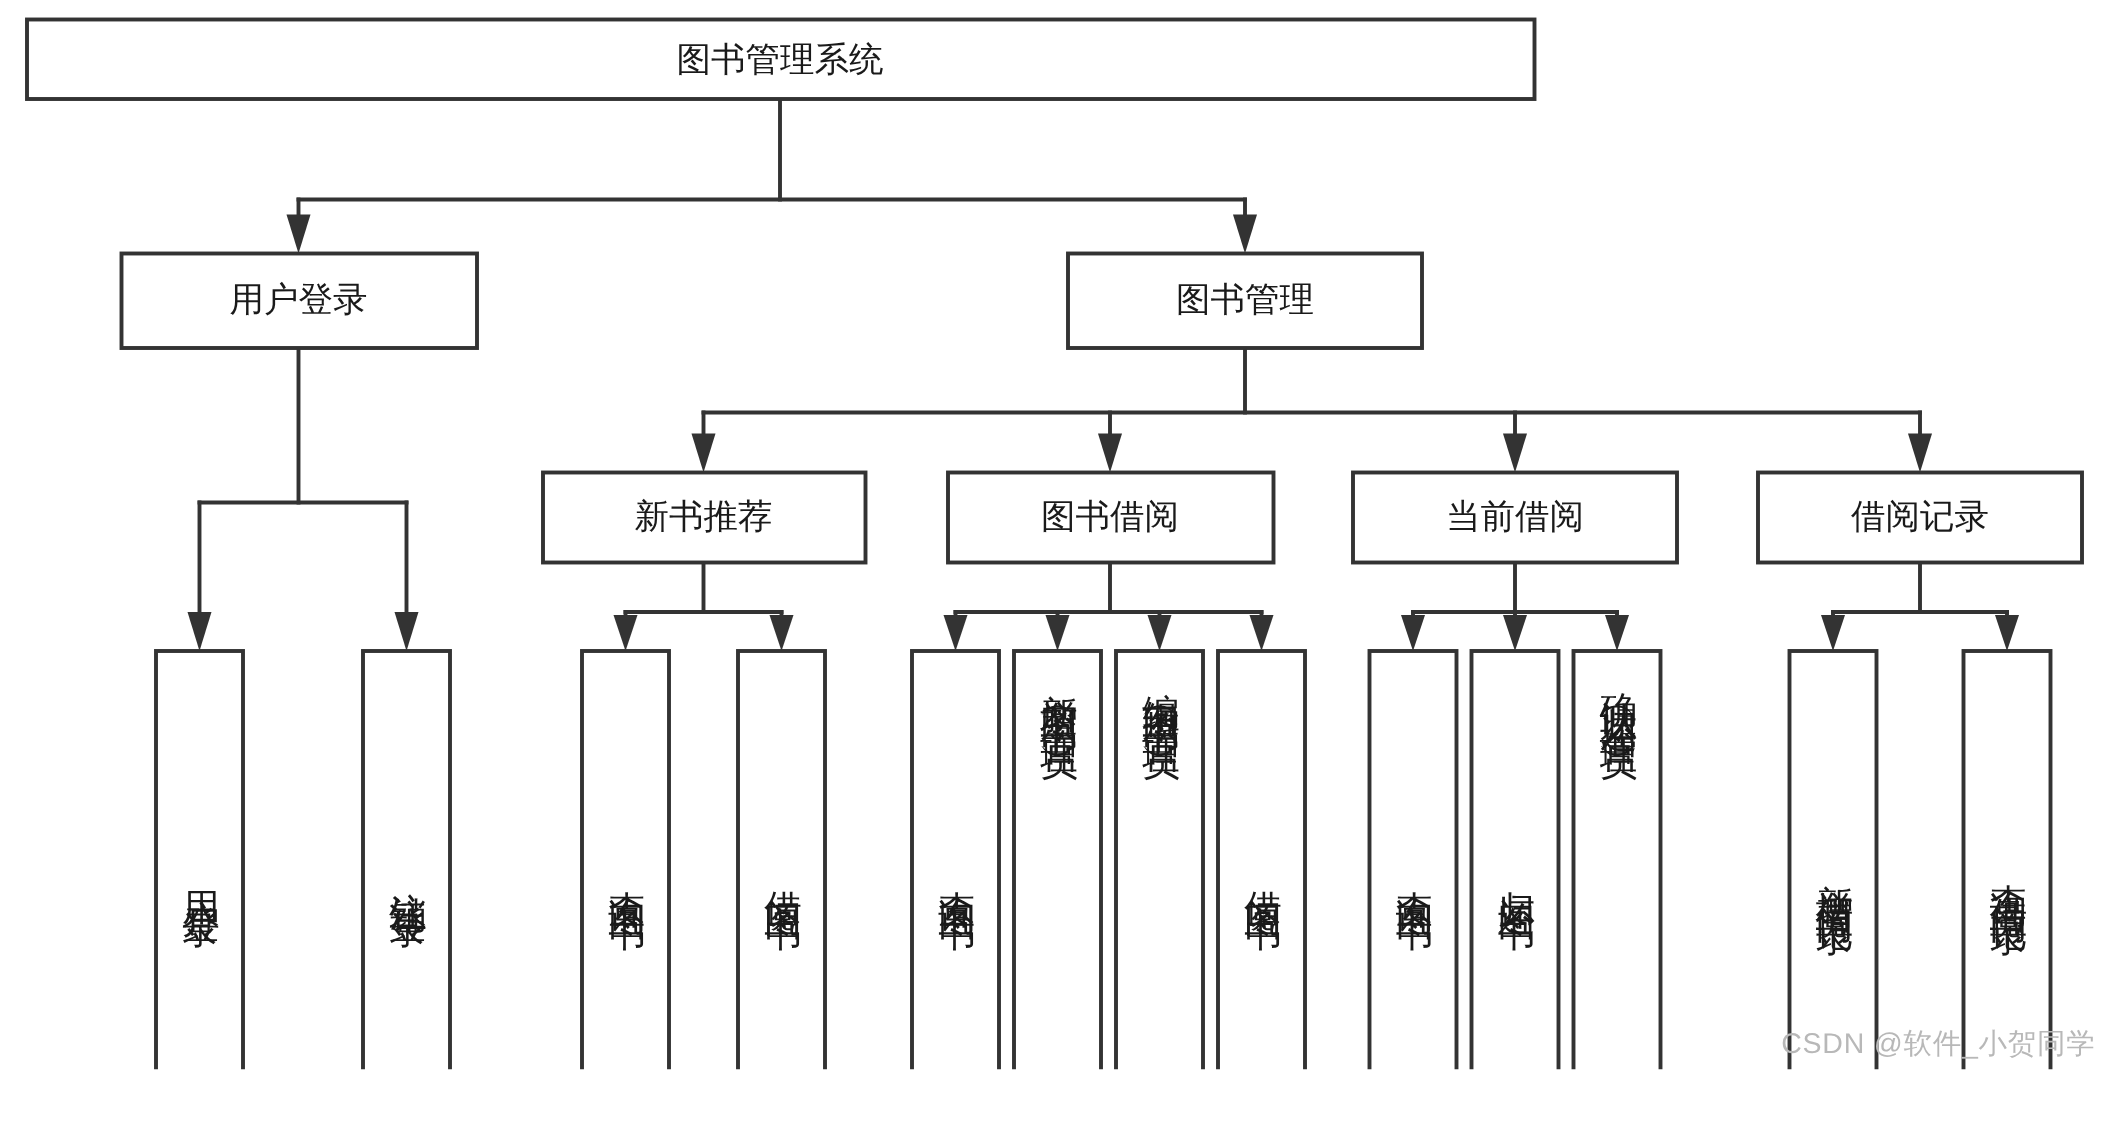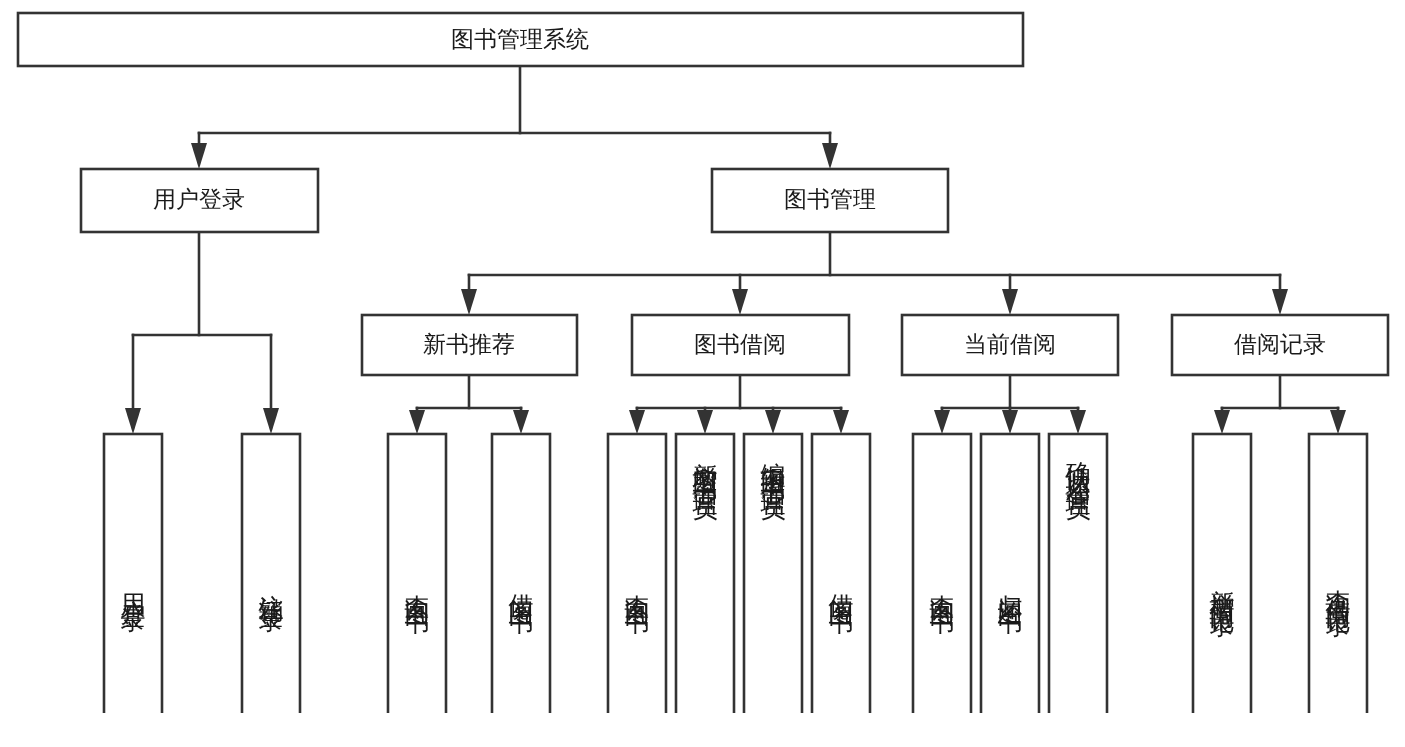--- a/index.html
+++ b/index.html
@@ -264,14 +264,15 @@
     <span class="leaf-label">确认归还（管理员）</span>
   </div>
 
   <div class="leaf-label-wrap center-v" style="left:1193px; top:434px; width:58px; height:300px;">
     <span class="leaf-label">新增借阅记录</span>
   </div>
   <div class="leaf-label-wrap center-v" style="left:1309px; top:434px; width:58px; height:300px;">
     <span class="leaf-label">查询借阅记录</span>
   </div>
 
+  <div id="watermark">CSDN @软件_小贺同学</div>
 
 </div>
 
 </body></html>

